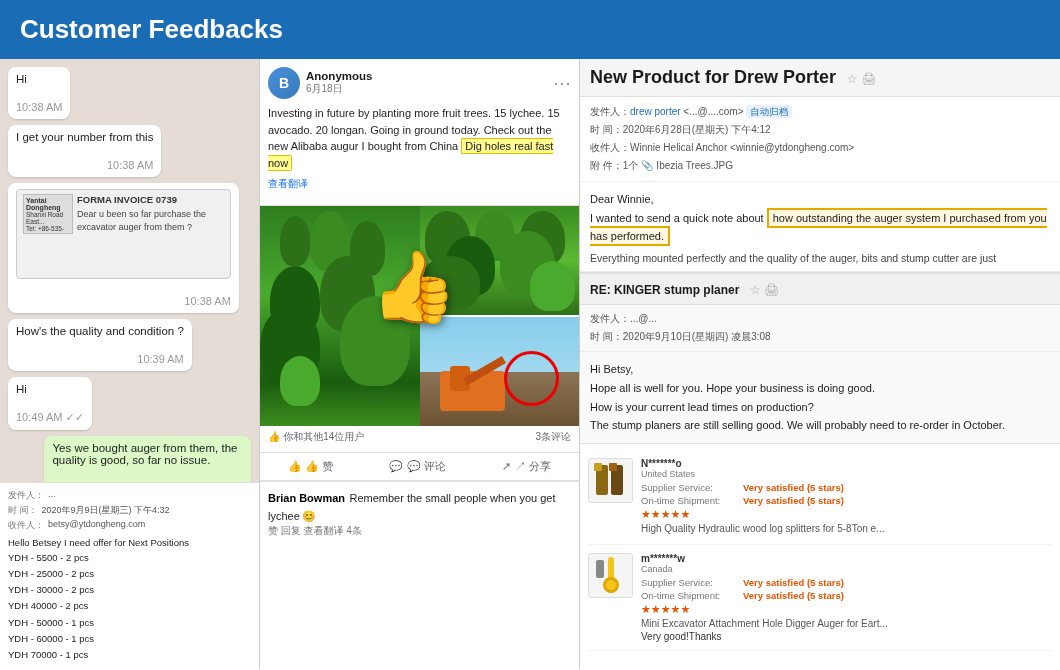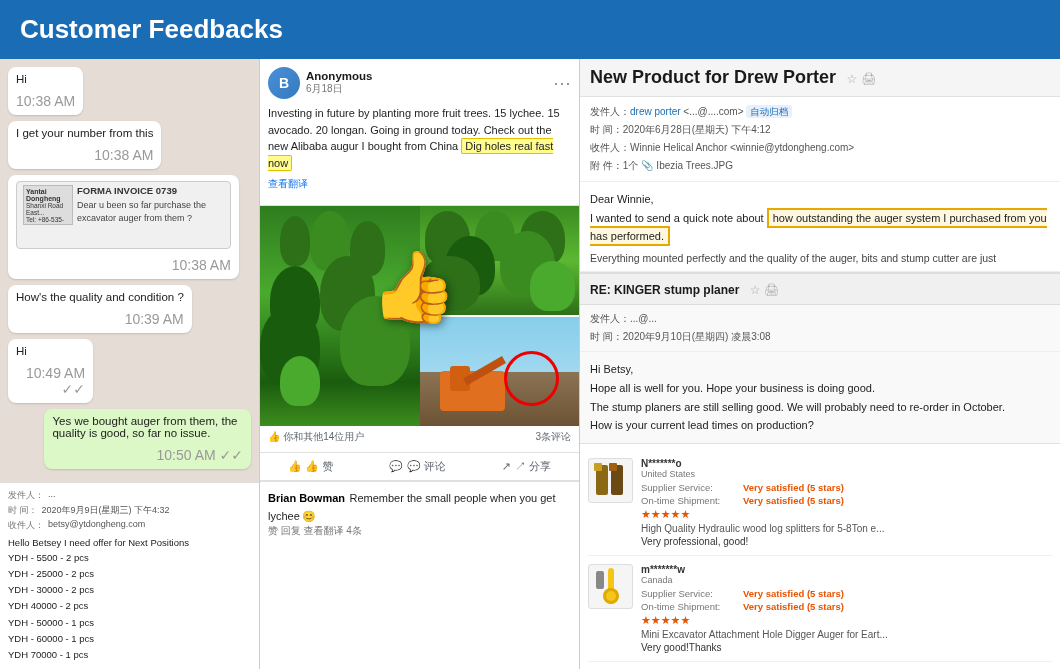--- a/index.html
+++ b/index.html
@@ -53,44 +53,44 @@
       background: #fff;
       border-radius: 8px;
       padding: 6px 8px;
       font-size: 11.5px;
       max-width: 85%;
       position: relative;
       color: #222;
       box-shadow: 0 1px 2px rgba(0,0,0,0.15);
     }
     .msg-bubble .time {
-      font-size: 14px;
+      font-size: 11px;
       color: #999;
       text-align: right;
-      margin-top: 8px;
+      margin-top: 16px;
     }
     .msg-bubble.sent {
       background: #dcf8c6;
       align-self: flex-end;
     }
     .msg-bubble.received {
       align-self: flex-start;
     }
 
     
     .invoice-img {
       width: 100%;
-      height: 68px;
+      height: 90px;
       background: #f0f0f0;
       border: 1px solid #ccc;
       border-radius: 4px;
       display: flex;
       flex-direction: column;
-      justify-content: flex-end;
-      padding: 20px 6px;
+      justify-content: flex-start;
+      padding: 4px 6px;
       font-size: 9px;
       color: #333;
       overflow: hidden;
     }
     .invoice-img .inv-title {
       font-weight: bold;
       font-size: 9.5px;
       margin-bottom: 3px;
       color: #333;
     }
@@ -664,22 +664,22 @@
         <span class="email-thread2-title">RE: KINGER stump planer</span>
         <span style="margin-left:6px;font-size:12px;color:#aaa;">☆ 🖨</span>
       </div>
       <div class="email-thread2-meta">
         <div><span>发件人：</span><span>...@...</span></div>
         <div><span>时 间：</span><span>2020年9月10日(星期四) 凌晨3:08</span></div>
       </div>
       <div class="email-body2">
         <div>Hi Betsy,</div>
         <div>Hope all is well for you. Hope your business is doing good.</div>
+        <div>How is your current lead times on production?</div>
         <div>The stump planers are still selling good. We will probably need to re-order in October.</div>
-        <div>How is your current lead times on production?</div>
       </div>
     </div>
 
     <div class="alibaba-section">
 
       <div class="review-item">
         <div class="review-img">
           <svg width="40" height="40" viewBox="0 0 40 40">
             <rect x="5" y="5" width="12" height="30" fill="#8B6914" rx="2"></rect>
             <rect x="20" y="5" width="12" height="30" fill="#6B4914" rx="2"></rect>
@@ -697,21 +697,20 @@
           <div class="review-service-row">
             <span class="review-service-label">Supplier Service:</span>
             <span class="review-satisfied">Very satisfied (5 stars)</span>
           </div>
           <div class="review-service-row">
             <span class="review-service-label">On-time Shipment:</span>
             <span class="review-satisfied">Very satisfied (5 stars)</span>
           </div>
           <div class="review-stars">★★★★★</div>
           <div class="review-product-name">High Quality Hydraulic wood log splitters for 5-8Ton e...</div>
-          <div class="review-comment">Very professional, good!</div>
         </div>
       </div>
 
       <div class="review-item">
         <div class="review-img">
           <svg width="40" height="40" viewBox="0 0 40 40">
             <rect x="17" y="2" width="6" height="36" fill="#f5c518" rx="3"></rect>
             <ellipse cx="20" cy="30" rx="8" ry="8" fill="#e0a800"></ellipse>
             <ellipse cx="20" cy="30" rx="5" ry="5" fill="#f5c518"></ellipse>
             <rect x="5" y="5" width="8" height="18" fill="#888" rx="2"></rect>

